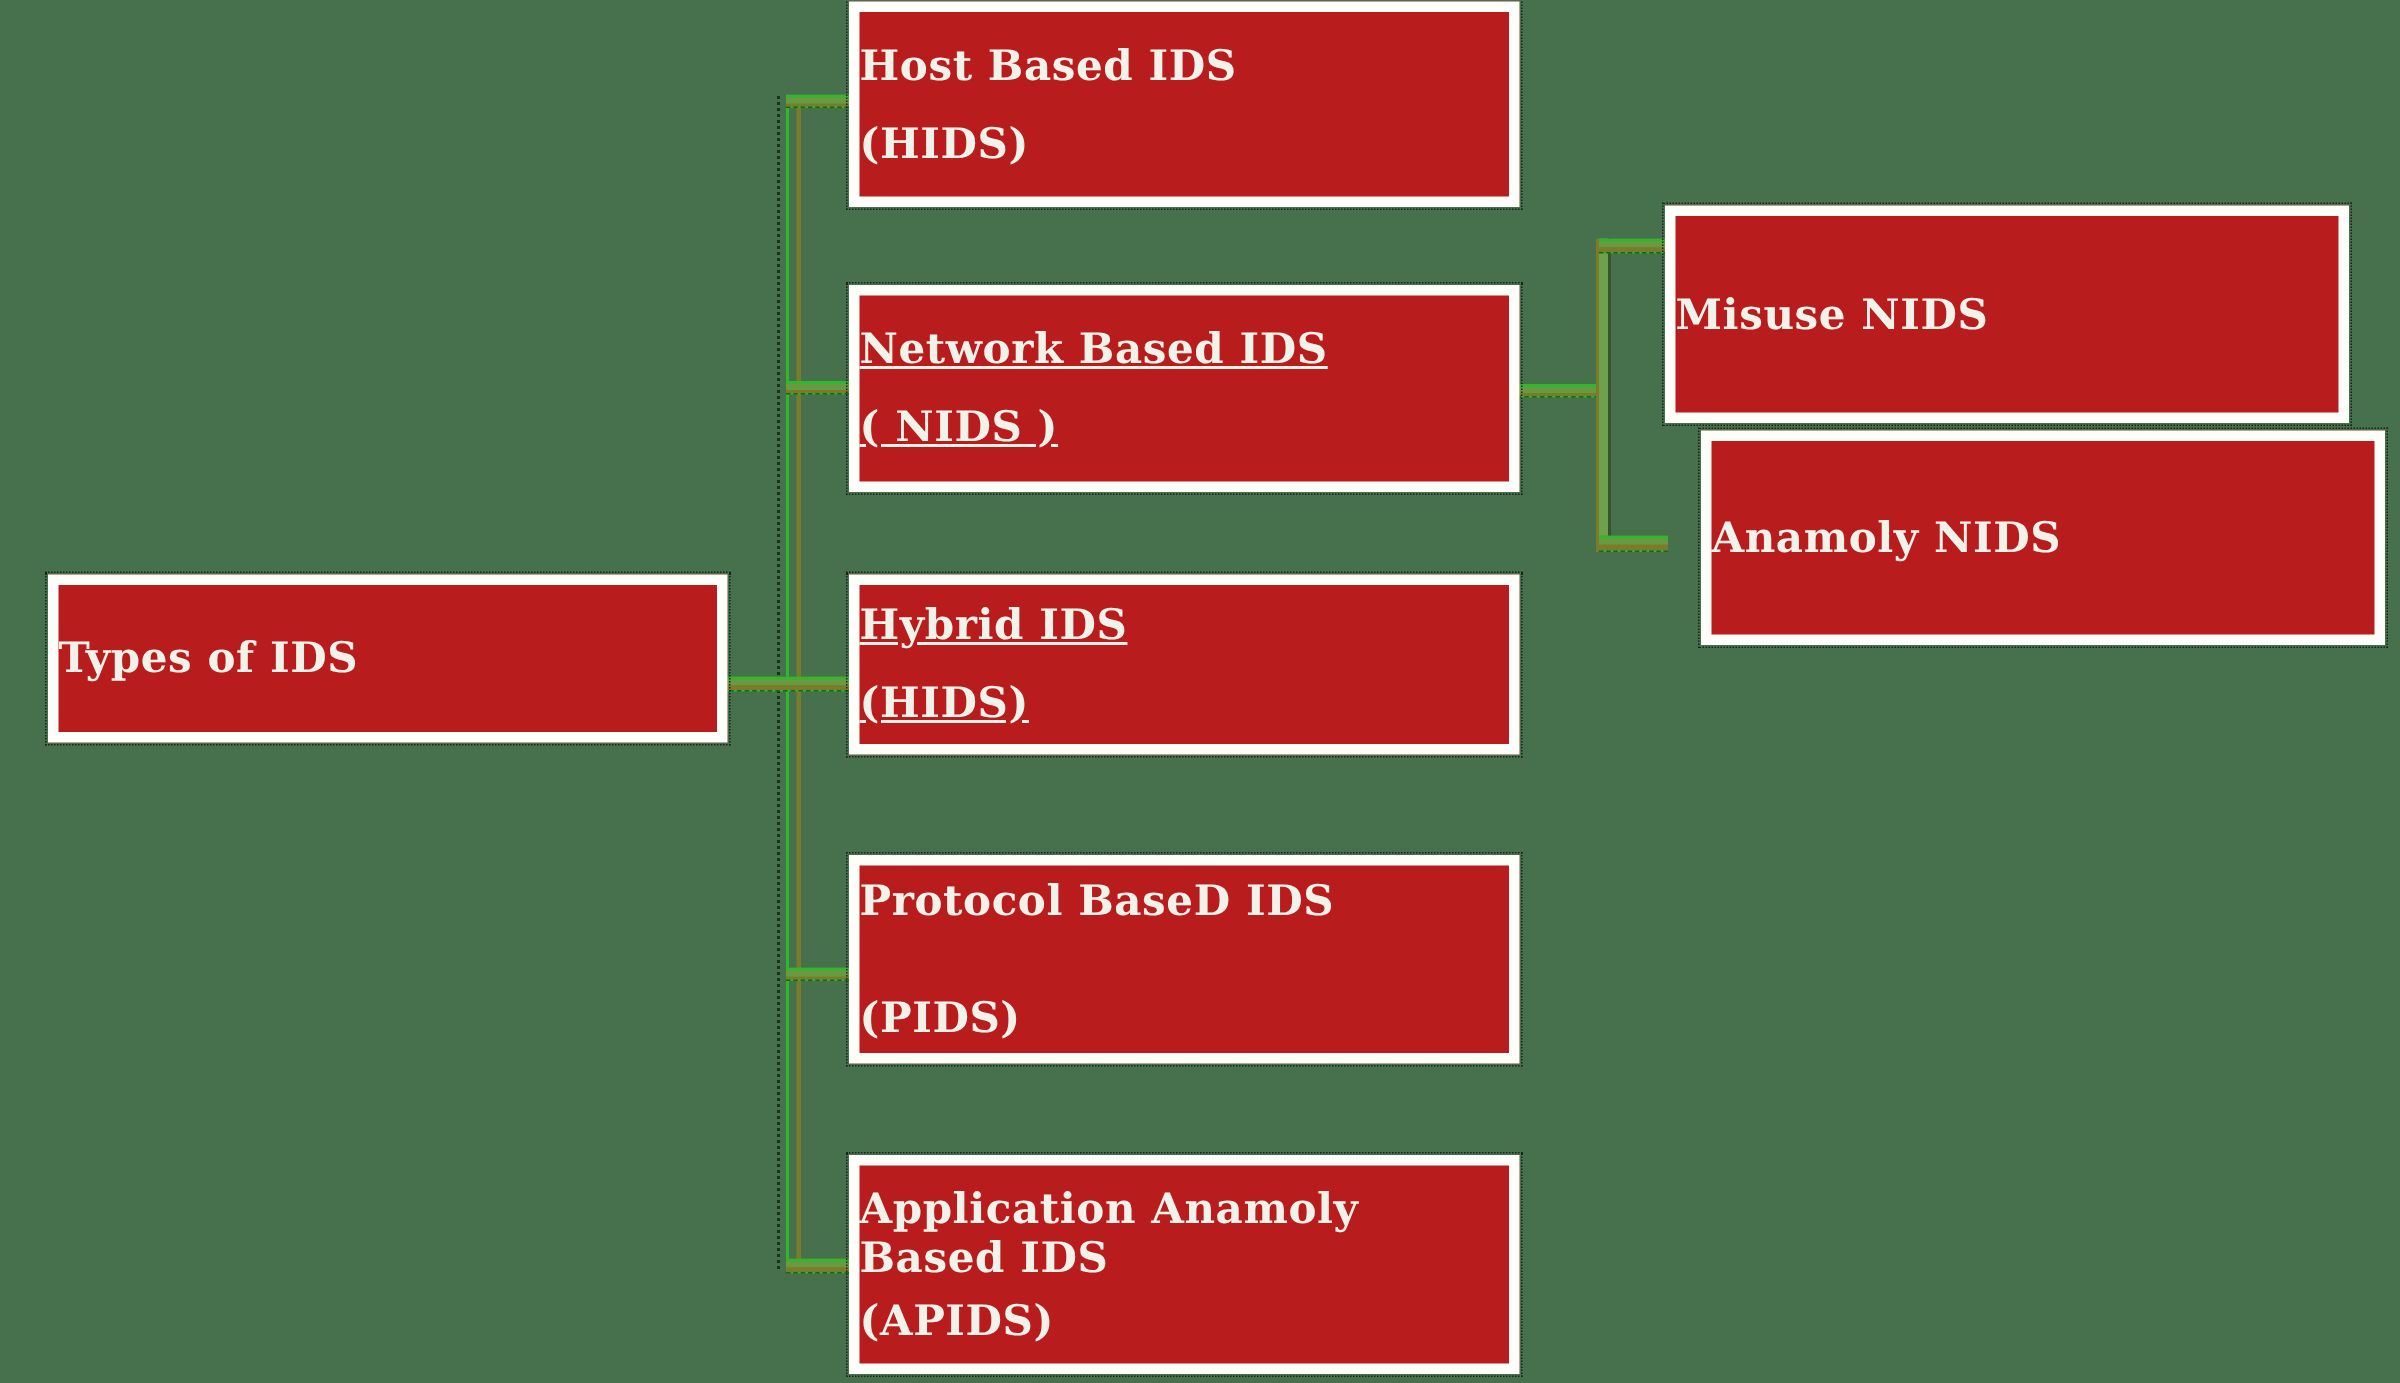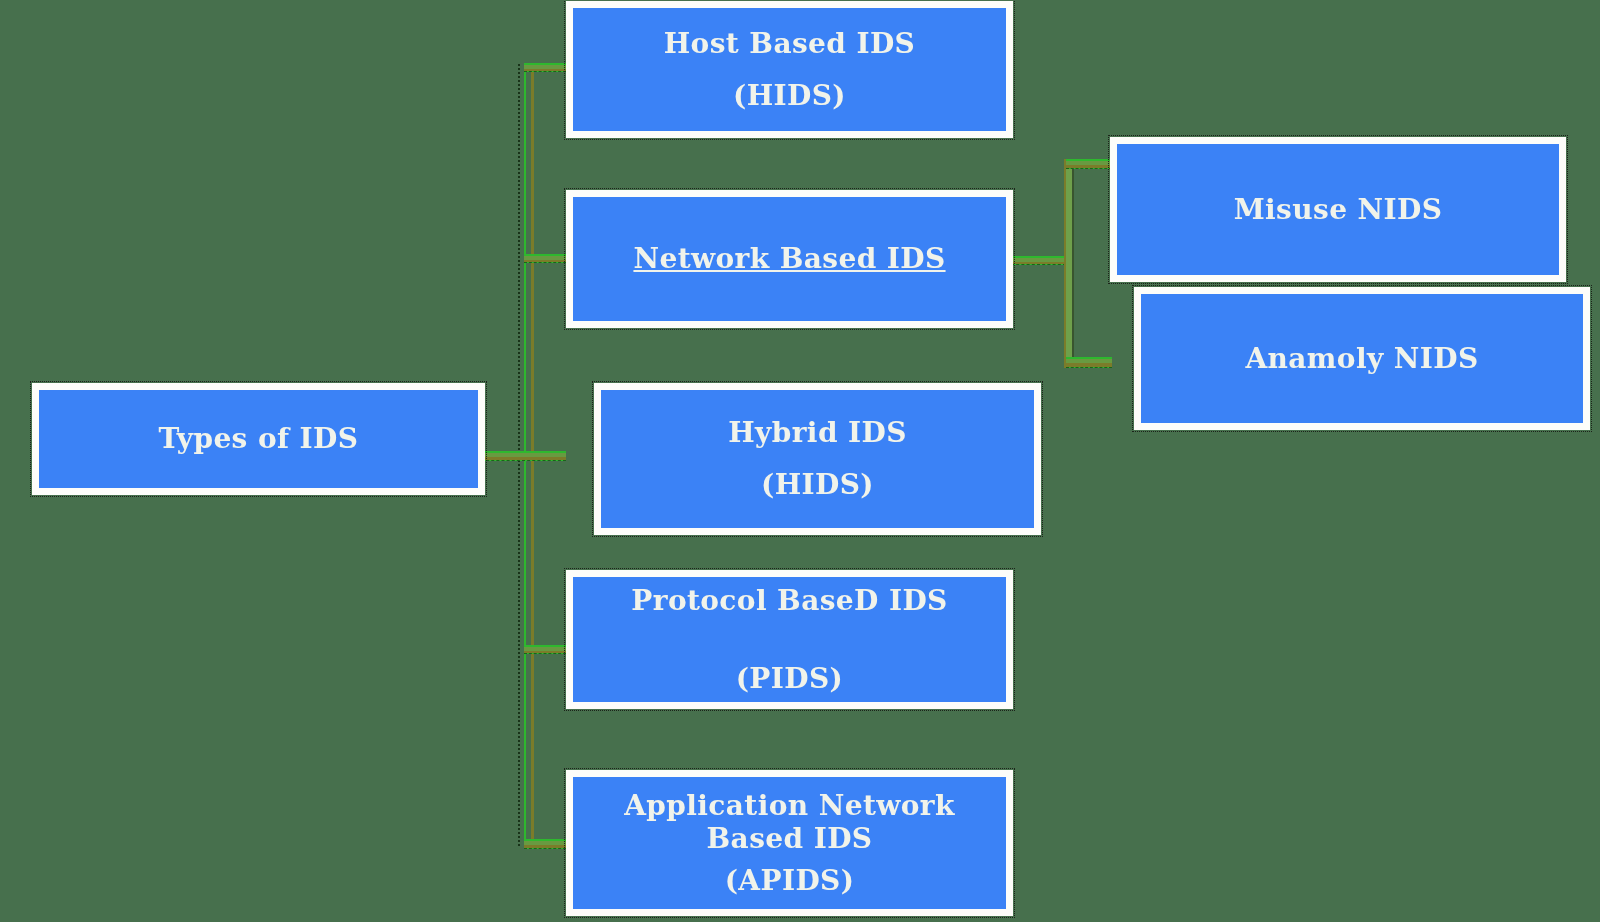--- a/index.html
+++ b/index.html
@@ -10,41 +10,41 @@
     font-family: "DejaVu Serif", "Liberation Serif", serif;
   }
   #canvas {
     position: relative;
     width: 1600px; height: 922px;
     background: #47704d;
   }
   .node {
     position: absolute;
     box-sizing: border-box;
-    background: #3b82f6;
+    background: #b91c1c;
     border: 7px solid #fdfdfa;
     outline: 1px dotted #1c231a;
     outline-offset: 1px;
     display: flex;
     flex-direction: column;
     align-items: center;
     justify-content: center;
-    text-align: center;
+    text-align: left;
     color: #f1f3ea;
     font-weight: 700;
     font-size: 28px;
     letter-spacing: 0.4px;
     line-height: 1.2;
     row-gap: 18px;
   }
   .node .title, .node .subtitle { width: 100%; }
   #box-root        { left: 32px;   top: 383px; width: 453px; height: 112px; }
   #box-host        { left: 566px;  top: 1px;   width: 447px; height: 137px; }
   #box-network     { left: 566px;  top: 190px; width: 447px; height: 138px; text-decoration: underline; }
-  #box-hybrid      { left: 594px;  top: 383px; width: 447px; height: 152px; }
+  #box-hybrid      { left: 566px;  top: 383px; width: 447px; height: 120px; text-decoration: underline; }
   #box-protocol    { left: 566px;  top: 570px; width: 447px; height: 139px; gap: 44px; }
   #box-application { left: 566px;  top: 770px; width: 447px; height: 146px; row-gap: 8px; }
   #box-misuse      { left: 1110px; top: 93px;  width: 456px; height: 145px; margin-top: 44px; }
   #box-anamoly     { left: 1110px; top: 287px; width: 456px; height: 143px; margin-left: 24px; }
 
   
   .h-stub {
     position: absolute;
     background: linear-gradient(180deg, #2eb82e 0 2px, #689a41 2px 6px, #7b7c2a 6px 100%);
     border-bottom: 1px dashed rgba(0,0,0,0.45);
@@ -89,34 +89,35 @@
     <div class="title">Types of IDS</div>
   </div>
 
   <div class="node" id="box-host">
     <div class="title">Host Based IDS</div>
     <div class="subtitle">(HIDS)</div>
   </div>
 
   <div class="node" id="box-network">
     <div class="title">Network Based IDS</div>
+    <div class="subtitle">( NIDS )</div>
   </div>
 
   <div class="node" id="box-hybrid">
     <div class="title">Hybrid IDS</div>
     <div class="subtitle">(HIDS)</div>
   </div>
 
   <div class="node" id="box-protocol">
     <div class="title">Protocol BaseD IDS</div>
     <div class="subtitle">(PIDS)</div>
   </div>
 
   <div class="node" id="box-application">
-    <div class="title">Application Network Based IDS</div>
+    <div class="title">Application Anamoly Based IDS</div>
     <div class="subtitle">(APIDS)</div>
   </div>
 
   <div class="node" id="box-misuse">
     <div class="title">Misuse NIDS</div>
   </div>
 
   <div class="node" id="box-anamoly">
     <div class="title">Anamoly NIDS</div>
   </div>

